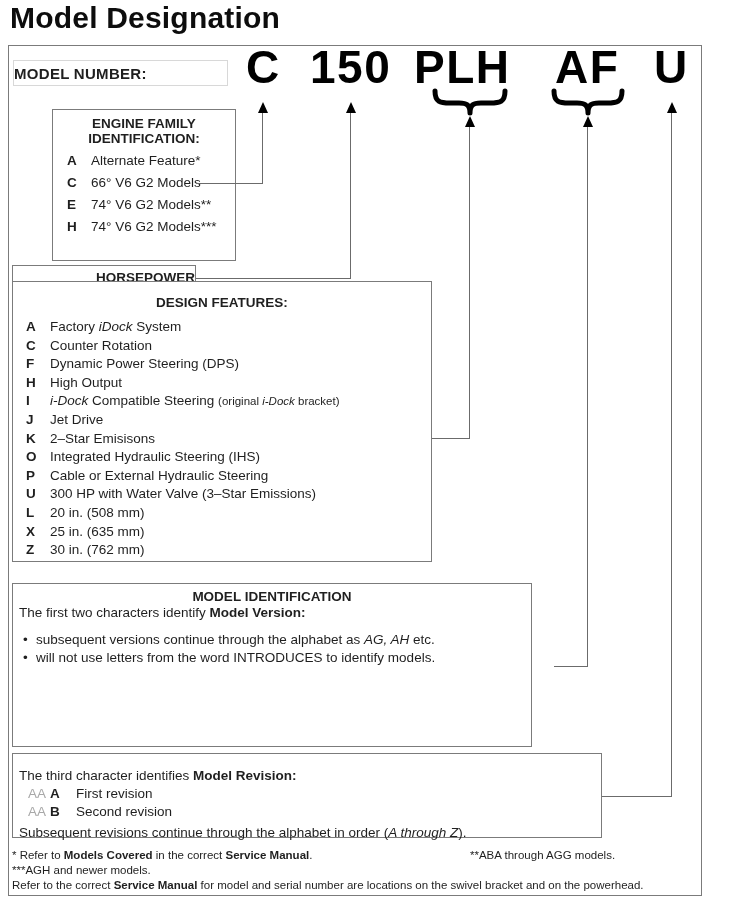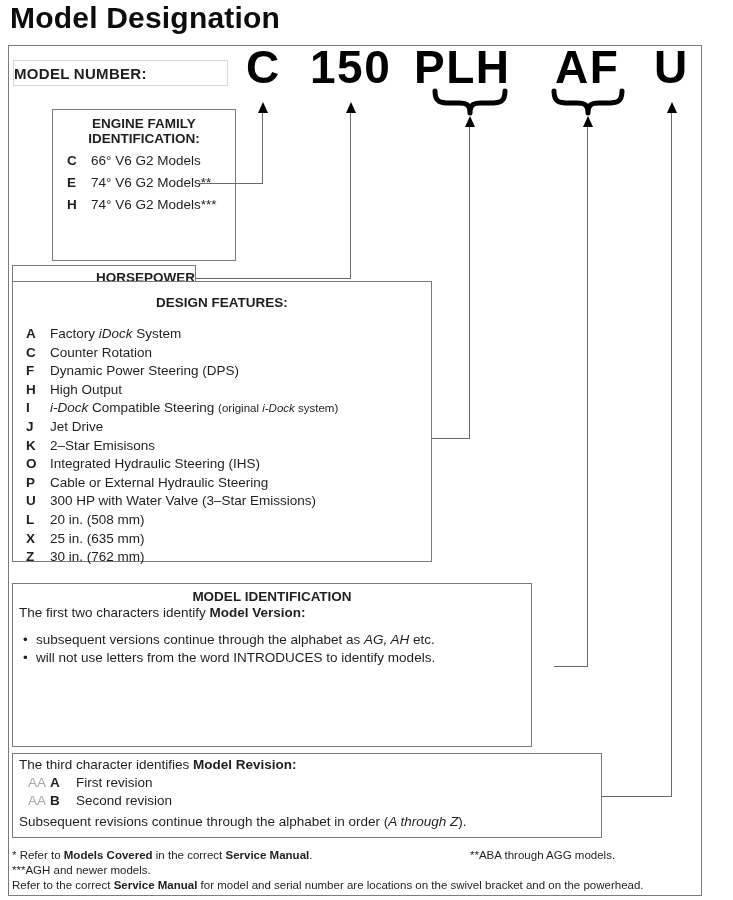--- a/index.html
+++ b/index.html
@@ -47,38 +47,39 @@
   <span class="seg" style="left:246px;">C</span>
   <span class="seg" style="left:310px;">150</span>
   <span class="seg" style="left:414px;">PLH</span>
   <span class="seg" style="left:555px;">AF</span>
   <span class="seg" style="left:654px;">U</span>
 
   <div class="box" style="left:12px;top:109px;width:184px;height:152px;padding-top:6px;margin-left:40px;">
     <div class="bhead">ENGINE FAMILY</div>
     <div class="bhead">IDENTIFICATION:</div>
     <div class="rows" style="padding-left:14px;margin-top:4px;line-height:22px;">
+        <div class="row"><span class="col-letter">A</span><span class="col-desc">Alternate Feature*</span></div>
         <div class="row"><span class="col-letter">C</span><span class="col-desc">66° V6 G2 Models</span></div>
         <div class="row"><span class="col-letter">E</span><span class="col-desc">74° V6 G2 Models**</span></div>
         <div class="row"><span class="col-letter">H</span><span class="col-desc">74° V6 G2 Models***</span></div>
       </div>
   </div>
 
   <div class="box" style="left:12px;top:265px;width:184px;height:24px;display:flex;align-items:center;justify-content:flex-end;">
     <span class="b">HORSEPOWER</span>
   </div>
 
   <div class="box" style="left:12px;top:281px;width:420px;height:281px;padding-top:13px;">
     <div class="bhead">DESIGN FEATURES:</div>
-    <div class="rows" style="padding-left:13px;margin-top:15px;line-height:18.6px;">
+    <div class="rows" style="padding-left:13px;margin-top:8px;line-height:18.6px;">
         <div class="row"><span class="col-letter">A</span><span class="col-desc"><span>Factory </span><span class="it">iDock</span><span> System</span></span></div>
         <div class="row"><span class="col-letter">C</span><span class="col-desc">Counter Rotation</span></div>
         <div class="row"><span class="col-letter">F</span><span class="col-desc">Dynamic Power Steering (DPS)</span></div>
         <div class="row"><span class="col-letter">H</span><span class="col-desc">High Output</span></div>
-        <div class="row"><span class="col-letter">I</span><span class="col-desc"><span class="it">i-Dock</span><span> Compatible Steering </span><span class="sm">(original </span><span class="sm it">i-Dock</span><span class="sm"> system)</span></span></div>
+        <div class="row"><span class="col-letter">I</span><span class="col-desc"><span class="it">i-Dock</span><span> Compatible Steering </span><span class="sm">(original </span><span class="sm it">i-Dock</span><span class="sm"> bracket)</span></span></div>
         <div class="row"><span class="col-letter">J</span><span class="col-desc">Jet Drive</span></div>
         <div class="row"><span class="col-letter">K</span><span class="col-desc">2–Star Emisisons</span></div>
         <div class="row"><span class="col-letter">O</span><span class="col-desc">Integrated Hydraulic Steering (IHS)</span></div>
         <div class="row"><span class="col-letter">P</span><span class="col-desc">Cable or External Hydraulic Steering</span></div>
         <div class="row"><span class="col-letter">U</span><span class="col-desc">300 HP with Water Valve (3–Star Emissions)</span></div>
       </div>
     <div class="rows" style="padding-left:13px;line-height:18.6px;">
         <div class="row"><span class="col-letter">L</span><span class="col-desc">20 in. (508 mm)</span></div>
         <div class="row"><span class="col-letter">X</span><span class="col-desc">25 in. (635 mm)</span></div>
         <div class="row"><span class="col-letter">Z</span><span class="col-desc">30 in. (762 mm)</span></div>
@@ -87,21 +88,21 @@
 
   <div class="box" style="left:12px;top:583px;width:520px;height:164px;padding-top:5px;">
     <div class="bhead">MODEL IDENTIFICATION</div>
     <div style="padding-left:6px;line-height:18px;"><span>The first two characters identify </span><span class="b">Model Version:</span></div>
     <div class="rows" style="padding-left:10px;margin-top:9px;line-height:18px;">
         <div class="row"><span class="col-bullet">•</span><span class="col-desc"><span>subsequent versions continue through the alphabet as </span><span class="it">AG, AH</span><span> etc.</span></span></div>
         <div class="row"><span class="col-bullet">•</span><span class="col-desc">will not use letters from the word INTRODUCES to identify models.</span></div>
       </div>
   </div>
 
-  <div class="box" style="left:12px;top:753px;width:590px;height:85px;padding-top:2px;">
+  <div class="box" style="left:12px;top:753px;width:590px;height:85px;padding-top:13px;">
     <div style="padding-left:6px;line-height:18px;"><span>The third character identifies </span><span class="b">Model Revision:</span></div>
     <div class="rows" style="padding-left:15px;line-height:18px;">
         <div class="row"><span class="col-ghost-first">AA</span><span class="col-code-b2">A</span><span class="col-desc">First revision</span></div>
         <div class="row"><span class="col-ghost-first">AA</span><span class="col-code-b2">B</span><span class="col-desc">Second revision</span></div>
       </div>
     <div style="padding-left:6px;line-height:20px;margin-top:2px;"><span>Subsequent revisions continue through the alphabet in order (</span><span class="it">A through Z</span><span>).</span></div>
   </div>
 
   <div class="hline" style="left:196px;top:183px;width:67px;"></div>
   <div class="vline" style="left:262px;top:113px;height:70px;"></div>

